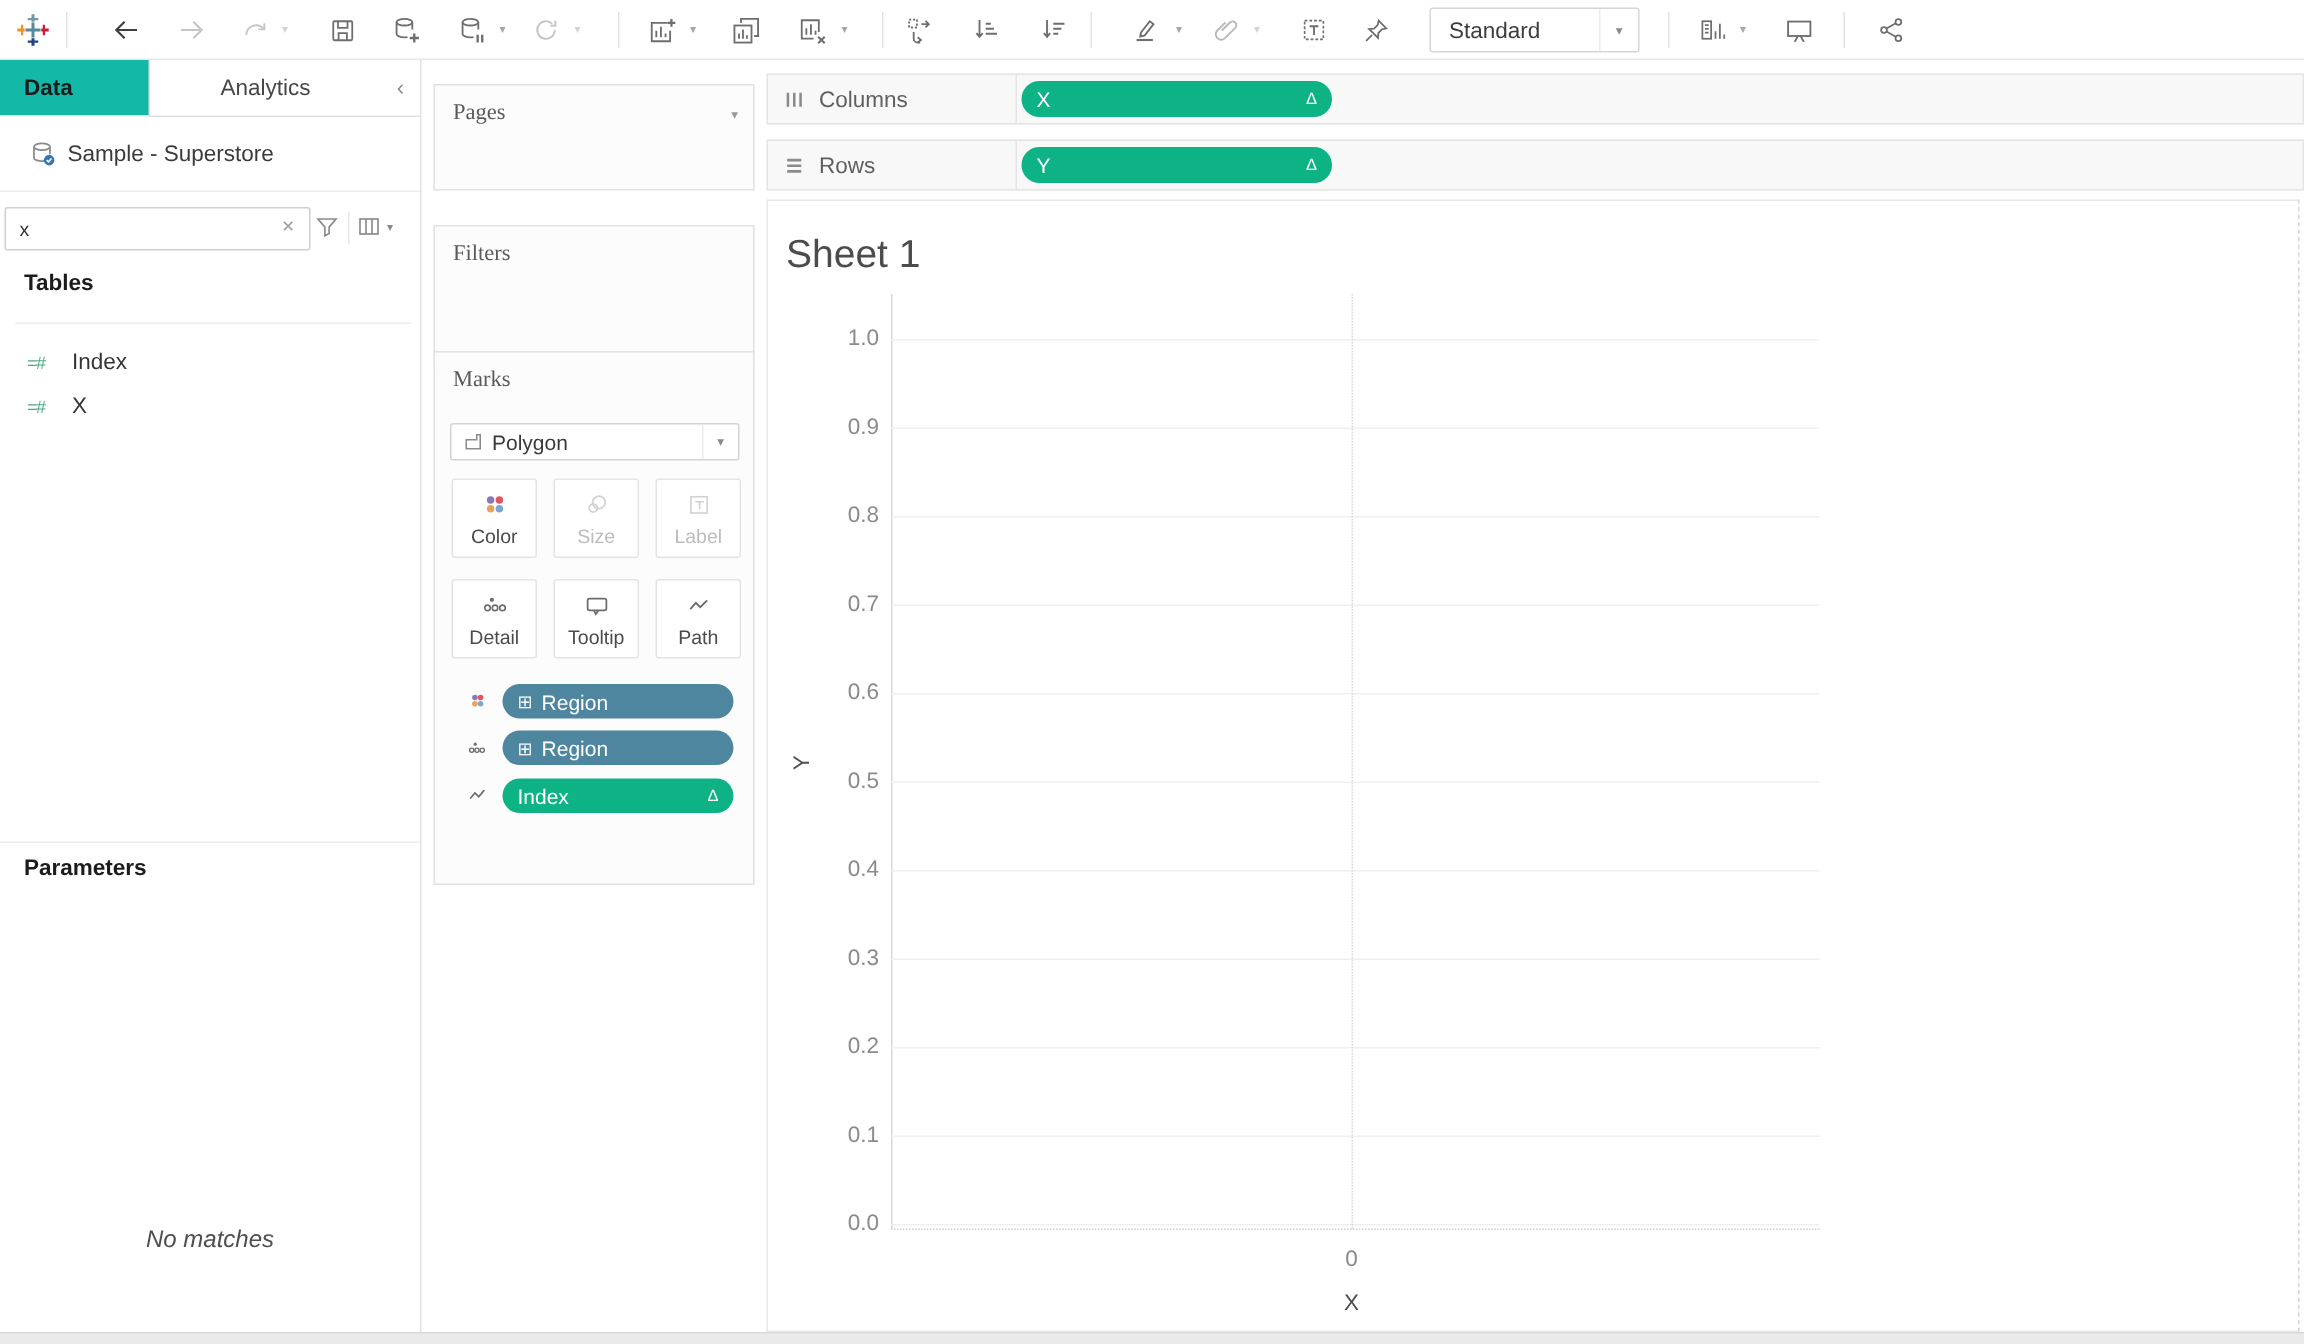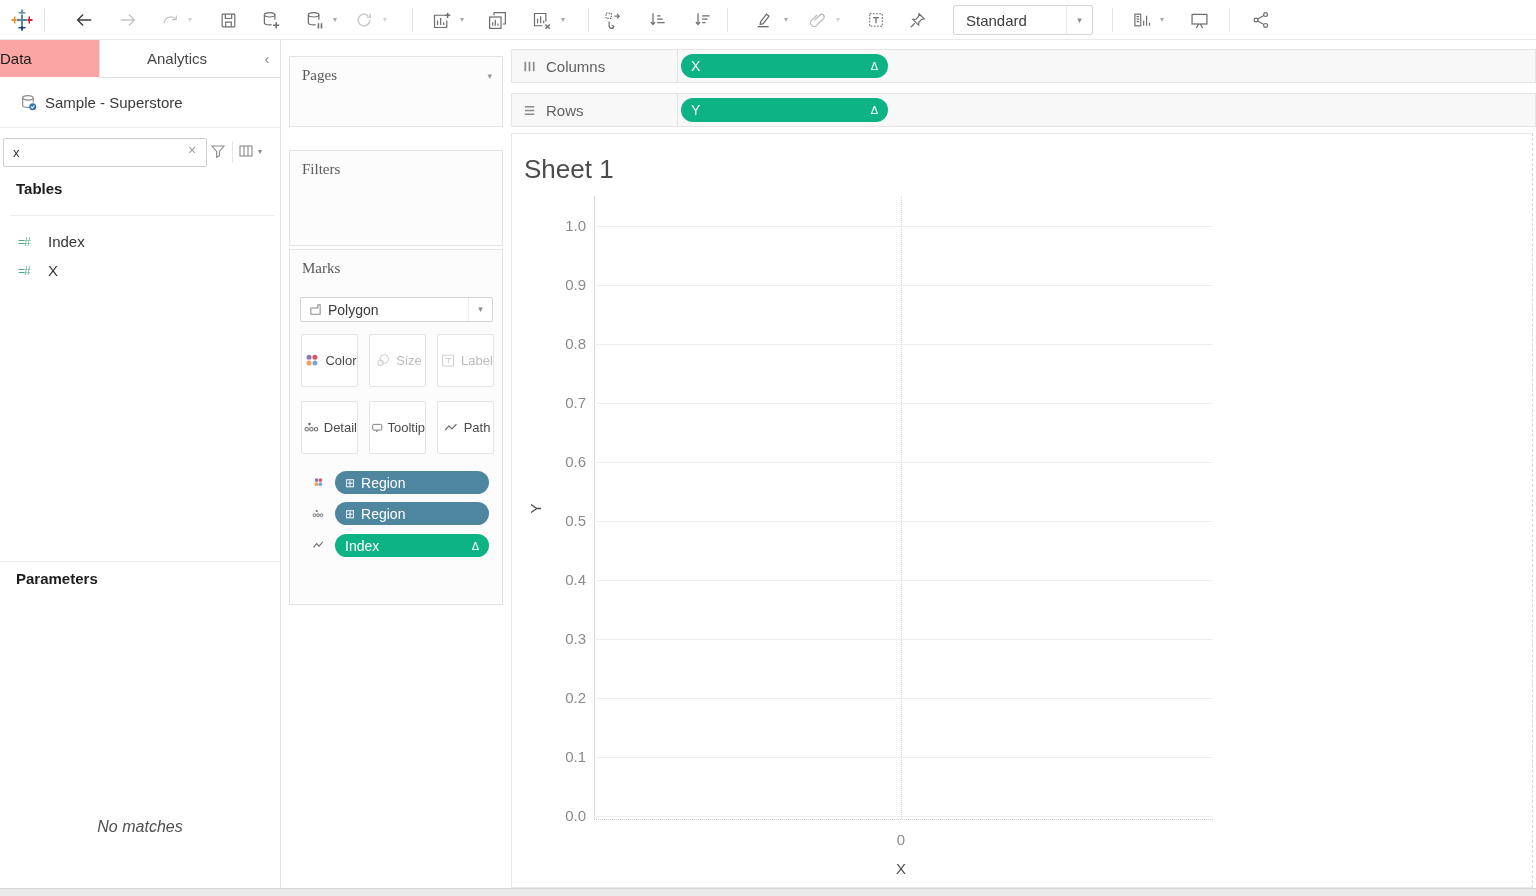--- a/index.html
+++ b/index.html
@@ -24,22 +24,22 @@
                display:flex; align-items:center; font-size:15px; color:#3d3d3d; }
   .tb-select .val { padding-left:12px; flex:1; }
   .tb-select .car { width:26px; text-align:center; font-size:9px; color:#8a8a8a;
                     border-left:1px solid #ececec; line-height:28px; }
 
   
   .leftpanel { position:absolute; left:0; top:40px; width:281px; height:848px;
                background:#fff; border-right:1px solid #e2e2e2; }
   .tabs { position:absolute; left:0; top:0; width:100%; height:38px;
           border-bottom:1px solid #e2e2e2; display:flex; }
-  .tab-data { width:100px; display:flex; align-items:center; 
-              font-weight:normal; font-size:15px; color:#1c1c1c; background:#fca5a5;
+  .tab-data { width:100px; display:flex; align-items:center; padding-left:16px;
+              font-weight:bold; font-size:15px; color:#1c1c1c; background:#14b8a6;
               border-right:1px solid #e2e2e2; position:relative; }
   .tab-data::after { content:''; position:absolute; left:0; right:0; bottom:-1px;
                      height:1px; background:#fff; }
   .tab-analytics { flex:1; display:flex; align-items:center; justify-content:center;
                    font-size:15px; color:#464646; }
   .tab-collapse { width:26px; display:flex; align-items:center; justify-content:center;
                   color:#8d8d8d; font-size:15px; }
   .ds-row { position:absolute; left:0; top:38px; width:100%; height:50px;
             display:flex; align-items:center; padding-left:20px; gap:8px;
             border-bottom:1px solid #ececec; font-size:15px; color:#3a3a3a; }
@@ -68,21 +68,21 @@
   .card .caret { position:absolute; right:10px; top:14px; font-size:9px; color:#9a9a9a; }
   .mark-select { position:absolute; left:10px; top:47px; width:193px; height:25px;
                  background:#fff; border:1px solid #d4d4d4; border-radius:2px;
                  display:flex; align-items:center; font-size:14px; color:#3a3a3a; }
   .mark-select .pg-ic { margin:0 6px 0 8px; color:#8a8a8a; }
   .mark-select .val { flex:1; }
   .mark-select .car { width:24px; text-align:center; font-size:9px; color:#8a8a8a;
                       border-left:1px solid #ececec; line-height:23px; }
   .mark-btn { position:absolute; width:57px; height:53px; background:#fff;
               border:1px solid #e4e4e4; border-radius:2px; display:flex;
-              flex-direction:row; align-items:center; justify-content:center; gap:3px; }
+              flex-direction:column; align-items:center; justify-content:center; gap:3px; }
   .mark-btn .lbl { font-size:13px; color:#4a4a4a; }
   .mark-btn svg { color:#6d6d6d; }
   .mark-btn.disabled .lbl { color:#bcbcbc; }
   .mark-btn.disabled svg { color:#d2d2d2; }
   .pill-row-ic { position:absolute; left:17px; width:22px; height:23px;
                  display:flex; align-items:center; justify-content:center; color:#6d6d6d; }
   .pill { position:absolute; height:23px; border-radius:12px; color:#fff;
           display:flex; align-items:center; font-size:14px; padding:0 10px; }
   .pill .pfx { font-size:12px; margin-right:6px; opacity:.95; }
   .pill .delta { margin-left:auto; font-size:11px; }
@@ -346,21 +346,21 @@
 
   <div class="card" style="top:56px; height:71px">
     <div class="card-title">Pages</div>
     <span class="caret">▾</span>
   </div>
 
   <div class="card" style="top:150px; height:96px">
     <div class="card-title">Filters</div>
   </div>
 
-  <div class="card" style="top:249px; height:356px">
+  <div class="card" style="top:234px; height:356px">
     <div class="card-title">Marks</div>
 
     <div class="mark-select">
       <span class="pg-ic">
         <svg width="13" height="13" viewBox="0 0 14 14" fill="none" stroke="currentColor" stroke-width="1.1">
           <path d="M2 5.5h7.5V2H12v10H2z"></path>
         </svg>
       </span>
       <span class="val">Polygon</span>
       <span class="car">▾</span>

